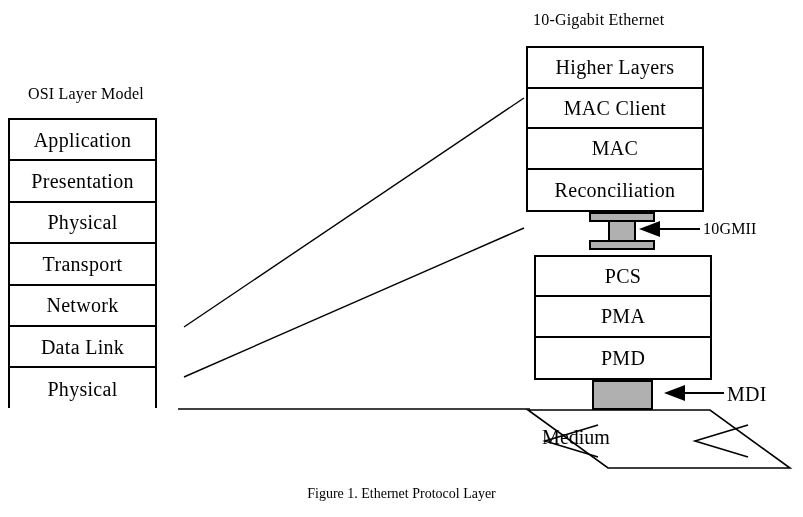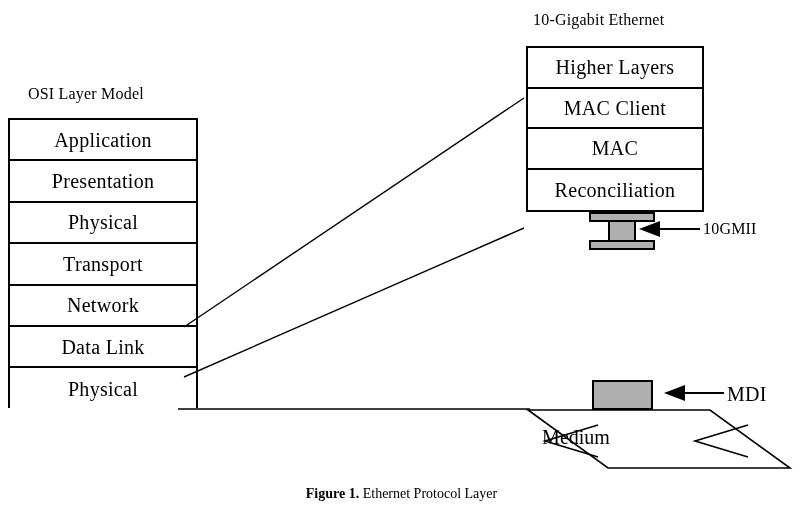--- a/index.html
+++ b/index.html
@@ -47,21 +47,21 @@
     border-bottom: none;
     text-align: right;
   }
   .layer-row span {
     font-size: 20px;
     line-height: 1;
     letter-spacing: 0.3px;
   }
 
   
-  #osi-stack { left: 8px; top: 118px; width: 190px; height: 290px; }
+  #osi-stack { left: 8px; top: 118px; width: 149px; height: 290px; }
   #osi-stack .layer-row { height: 41.4px; }
 
   
   #eth-upper-stack { left: 526px; top: 46px; width: 178px; height: 166px; }
   #eth-upper-stack .layer-row { height: 40.5px; }
 
   
   #eth-lower-stack { left: 534px; top: 255px; width: 178px; height: 125px; }
   #eth-lower-stack .layer-row { height: 40.3px; }
 
@@ -90,21 +90,21 @@
   
   #figure-caption {
     position: absolute;
     left: 0;
     top: 487px;
     width: 803px;
     text-align: center;
     font-size: 14px;
     line-height: 1;
   }
-  #figure-caption .caption-bold { font-weight: bold; }
+  #figure-caption .caption-bold { font-weight: normal; }
 
   
   #label-10gmii { left: 703px; top: 221px; font-size: 16px; }
   #label-mdi    { left: 727px; top: 384px; font-size: 20px; }
 
   #medium-text {
     position: absolute;
     left: 576px;
     top: 427px;
     transform: translateX(-50%);
@@ -158,20 +158,31 @@
     </div>
     <div class="layer-row">
       <span>Reconciliation</span>
     </div>
   </div>
 
   <div class="gray-block" id="gmii-top-flange"></div>
   <div class="gray-block" id="gmii-stem"></div>
   <div class="gray-block" id="gmii-bottom-flange"></div>
 
+  <div class="stack" id="eth-lower-stack">
+    <div class="layer-row">
+      <span>PCS</span>
+    </div>
+    <div class="layer-row">
+      <span>PMA</span>
+    </div>
+    <div class="layer-row">
+      <span>PMD</span>
+    </div>
+  </div>
 
   <div class="gray-block" id="mdi-block"></div>
 
   <div id="medium-text">Medium</div>
 
   <div class="plain-label" id="label-10gmii">10GMII</div>
   <div class="plain-label" id="label-mdi">MDI</div>
 
   <svg id="vector-layer" viewBox="0 0 803 517">
 

